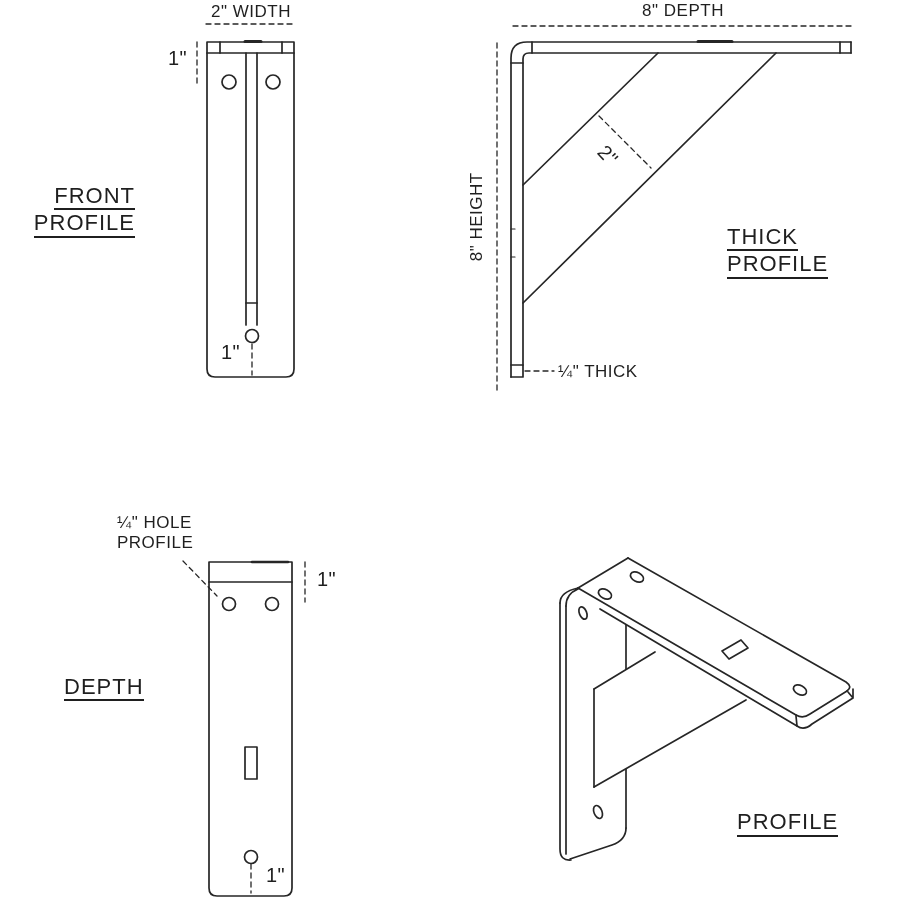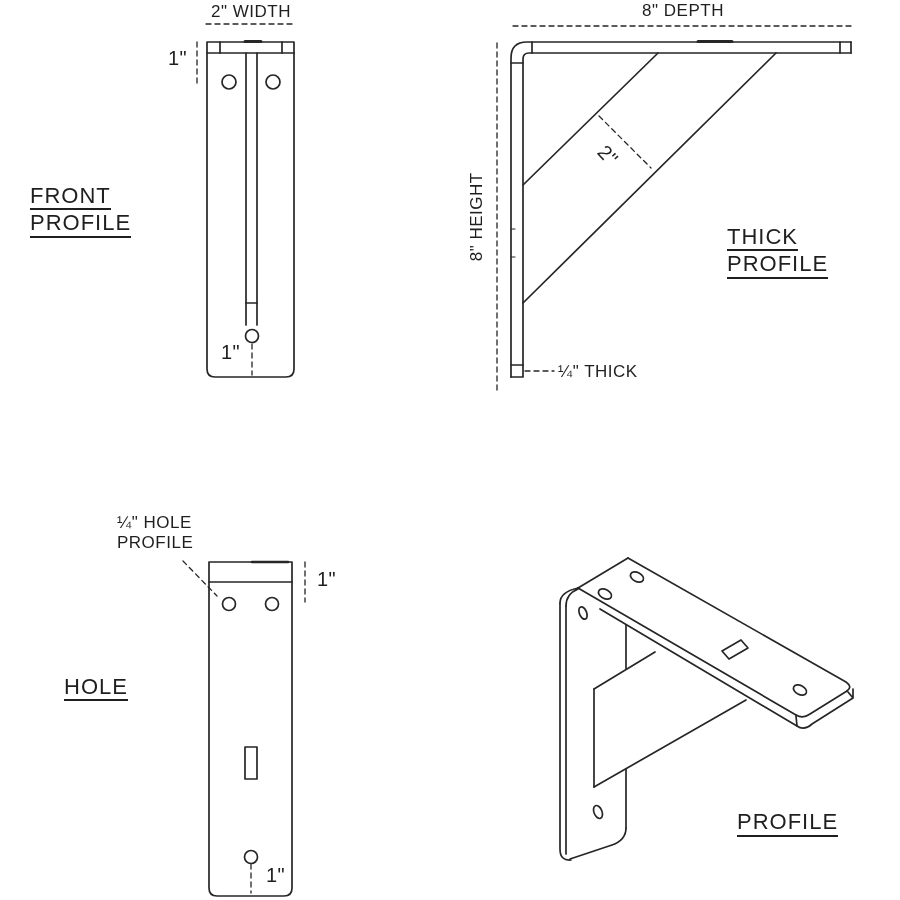--- a/index.html
+++ b/index.html
@@ -17,21 +17,21 @@
     color:#1f1f1f;
     white-space:nowrap;
     line-height:1.15;
   }
   .dim{font-size:17px;letter-spacing:.5px;}
   .dim-big{font-size:20px;letter-spacing:.5px;}
   .view-title{font-size:22px;letter-spacing:1px;}
   .view-title .ln{display:inline-block;border-bottom:2px solid #1f1f1f;padding-bottom:0px;}
   .rot-neg90{transform:rotate(-90deg);transform-origin:center center;}
   .rot-45{transform:rotate(47deg);transform-origin:center center;}
-  .rt{text-align:left;}
+  .rt{text-align:right;}
 </style>
 </head>
 <body>
 
 <div id="canvas">
 
   <svg width="900" height="900" viewBox="0 0 900 900">
     <g fill="none" stroke="#262626" stroke-width="1.7" stroke-linecap="round" stroke-linejoin="round">
 
       <g>
@@ -157,21 +157,21 @@
     <span class="ln">PROFILE</span>
   </div>
 
   <div class="lbl dim" style="left:117px;top:513px;">
     <span>¼" HOLE</span><br>
     <span>PROFILE</span>
   </div>
   <div class="lbl dim-big" style="left:317px;top:568px;">1"</div>
   <div class="lbl dim-big" style="left:266px;top:864px;">1"</div>
   <div class="lbl view-title" style="left:64px;top:674px;">
-    <span class="ln">HOLE</span>
+    <span class="ln">DEPTH</span>
   </div>
 
   <div class="lbl view-title" style="left:737px;top:784px;">
     <br>
     <span class="ln">PROFILE</span>
   </div>
 
 </div>
 
 </body></html>

